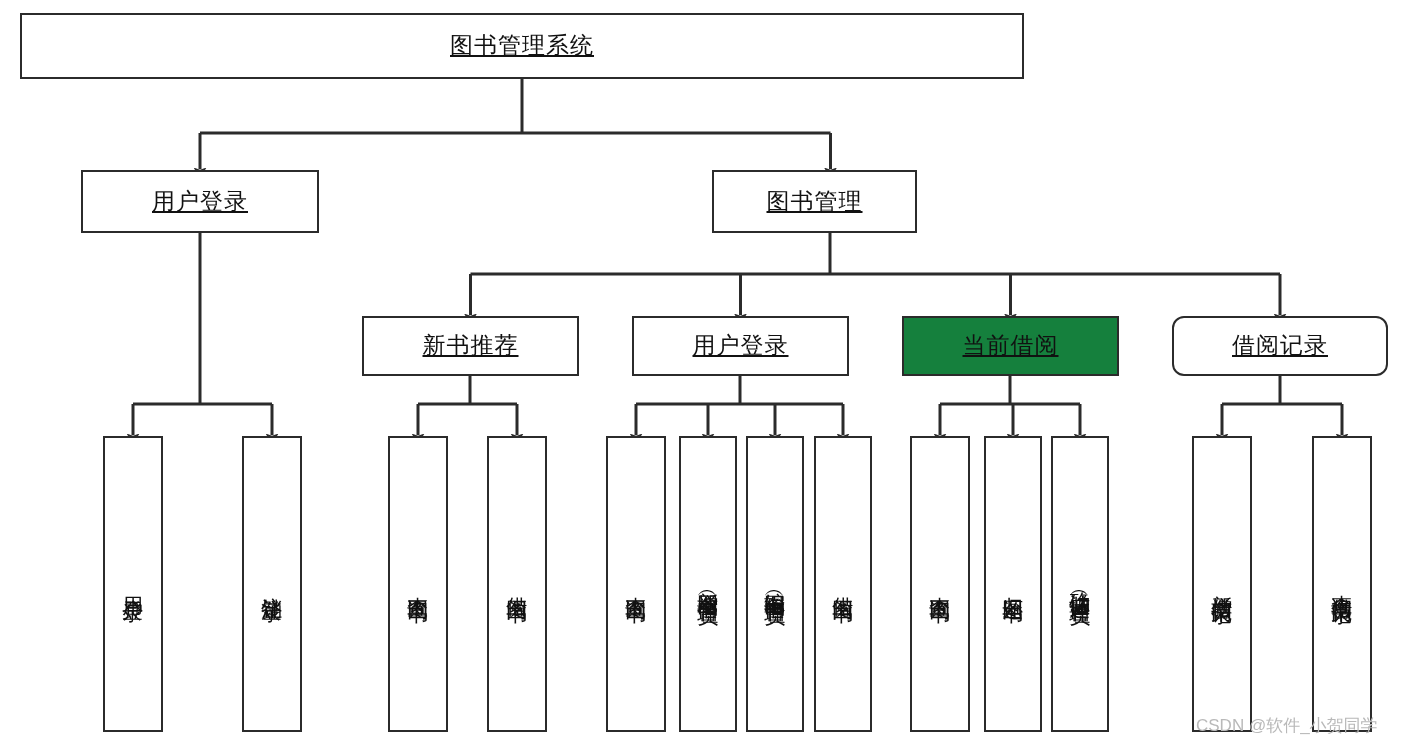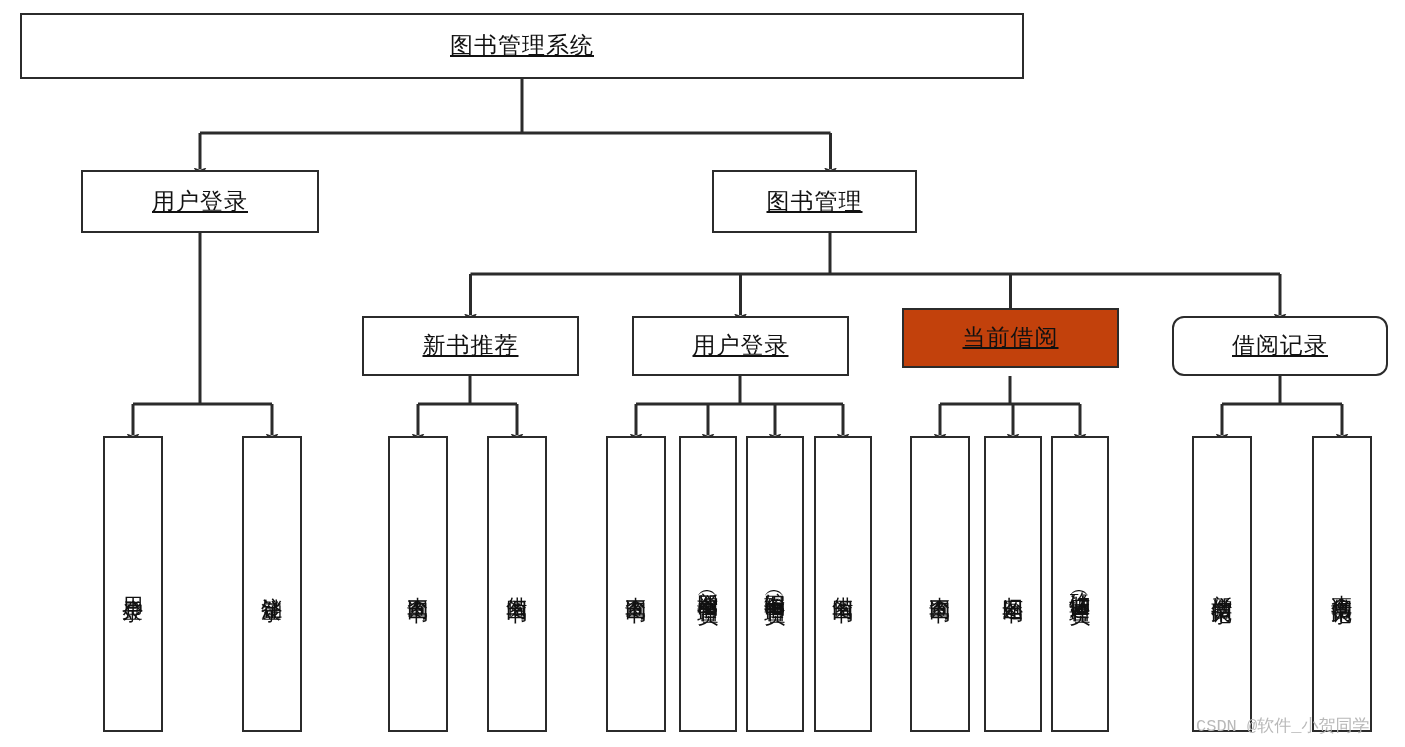--- a/index.html
+++ b/index.html
@@ -52,21 +52,21 @@
     text-decoration: underline;
   }
   .node-box.vertical .node-label {
     font-size: 21px;
     writing-mode: vertical-rl;
     text-orientation: upright;
     letter-spacing: 2px;
   }
   .watermark {
     position: absolute;
-    font-family: Liberation Mono, monospace;
+    font-family: Liberation Sans, sans-serif;
     font-size: 17px;
     color: #b9b9b9;
     white-space: nowrap;
     user-select: none;
     pointer-events: none;
   }
 </style>
 </head>
 <body>
 
@@ -124,21 +124,21 @@
       </div>
       <div class="node-box horizontal" style="left: 712px; top: 170px; width: 205px; height: 63px; border-color: rgb(43, 43, 43); background: rgb(255, 255, 255);">
         <span class="node-label" style="color: rgb(17, 17, 17);">图书管理</span>
       </div>
       <div class="node-box horizontal" style="left: 362px; top: 316px; width: 217px; height: 60px; border-color: rgb(43, 43, 43); background: rgb(255, 255, 255);">
         <span class="node-label" style="color: rgb(17, 17, 17); text-align: center;">新书推荐</span>
       </div>
       <div class="node-box horizontal" style="left: 632px; top: 316px; width: 217px; height: 60px; border-color: rgb(43, 43, 43); background: rgb(255, 255, 255);">
         <span class="node-label" style="color: rgb(17, 17, 17);">用户登录</span>
       </div>
-      <div class="node-box horizontal" style="left: 902px; top: 308px; width: 217px; height: 60px; border-color: rgb(43, 43, 43); background: #c2410c;">
+      <div class="node-box horizontal" style="left: 902px; top: 316px; width: 217px; height: 60px; border-color: rgb(43, 43, 43); background: #15803d;">
         <span class="node-label" style="color: rgb(17, 17, 17);">当前借阅</span>
       </div>
       <div class="node-box horizontal" style="left: 1172px; top: 316px; width: 216px; height: 60px; border-color: rgb(43, 43, 43); background: rgb(255, 255, 255); border-radius: 12px;">
         <span class="node-label" style="color: rgb(17, 17, 17);">借阅记录</span>
       </div>
       <div class="node-box vertical" style="left: 103px; top: 436px; width: 60px; height: 296px; border-color: rgb(43, 43, 43); background: rgb(255, 255, 255);">
         <span class="node-label" style="color: rgb(17, 17, 17);">用户登录</span>
       </div>
       <div class="node-box vertical" style="left: 242px; top: 436px; width: 60px; height: 296px; border-color: rgb(43, 43, 43); background: rgb(255, 255, 255);">
         <span class="node-label" style="color: rgb(17, 17, 17);">注销登录</span>

